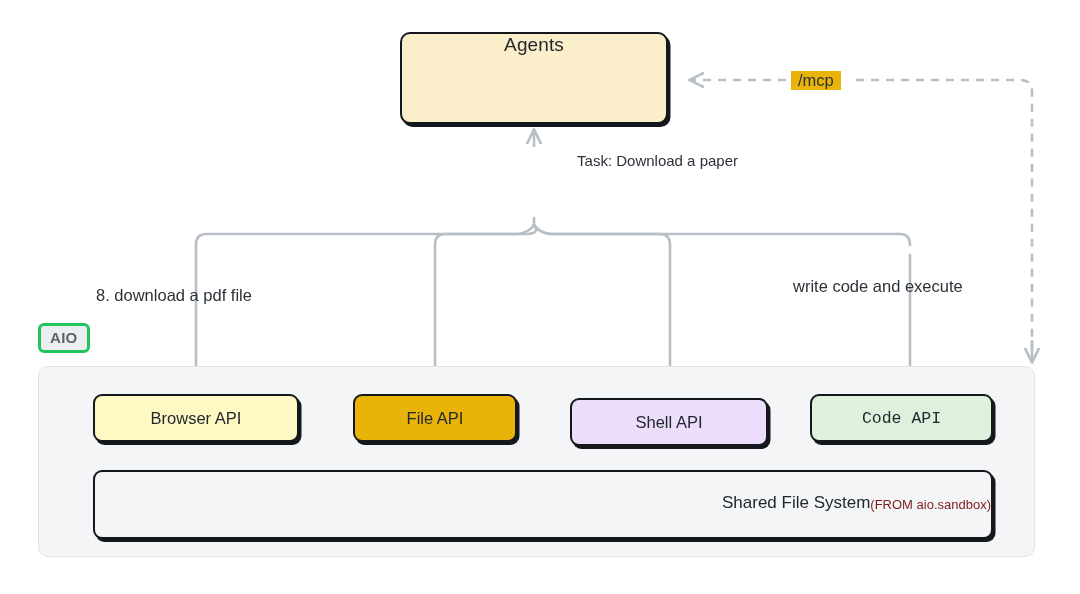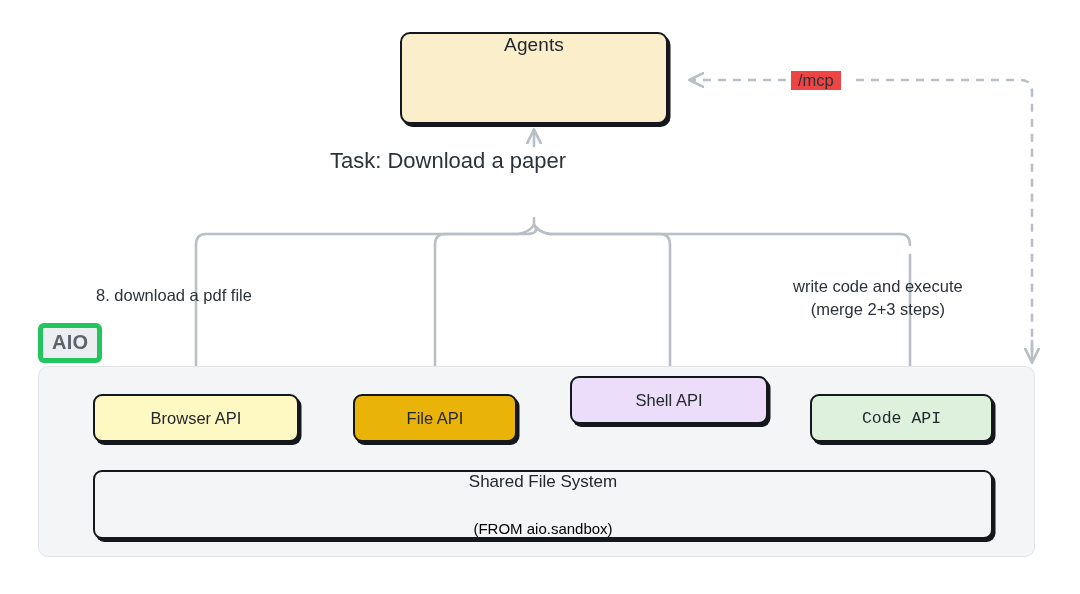--- a/index.html
+++ b/index.html
@@ -52,67 +52,67 @@
     color: #23282e;
     letter-spacing: .1px;
   }
 
   
   .task-caption {
     position: absolute;
     left: 330px;
     top: 148px;
     width: 408px;
-    text-align: left;
-    font-size: 22px;
+    text-align: right;
+    font-size: 15px;
     line-height: 25px;
     color: #2c3239;
   }
 
   
   .mcp-label {
     position: absolute;
     left: 791px;
     top: 71px;
     font-size: 16.5px;
     color: #2c3239;
-    background: #ef4444;
+    background: #eab308;
     padding: 0 7px;
   }
 
   
   .step-label {
     position: absolute;
     font-size: 16.5px;
     line-height: 22px;
     color: #2c3239;
     text-align: center;
     white-space: nowrap;
   }
   .step-1 { left: 96px;  top: 284px; }
   .step-2 { left: 337px; top: 284px; }
   .step-3 { left: 541px; top: 284px; }
   .step-4 {
     left: 793px;
     top: 275px;
-    text-align: center;
+    text-align: right;
     line-height: 23px;
   }
   .step-4 .sub { display: block; }
 
   
   .aio-badge {
     position: absolute;
     left: 38px;
     top: 323px;
     padding: 3px 9px 4px 9px;
     background: #eceef1;
-    border: 5px solid #22c55e;
+    border: 3px solid #22c55e;
     border-radius: 6px;
-    font-size: 20px;
+    font-size: 15px;
     font-weight: bold;
     color: #5c636d;
     letter-spacing: .3px;
   }
 
   
   .aio-container {
     position: absolute;
     left: 38px;
     top: 366px;
@@ -133,48 +133,48 @@
     box-shadow: 2.5px 3px 0 0 #14181c;
     display: flex;
     align-items: center;
     justify-content: center;
     box-sizing: border-box;
     font-size: 16.5px;
     color: #23282e;
   }
   .api-browser { left: 93px;  top: 394px; width: 206px; background: #fef9c3; }
   .api-file    { left: 353px; top: 394px; width: 164px; background: #eab308; }
-  .api-shell   { left: 570px; top: 376px; width: 198px; background: #ecdefb; }
+  .api-shell   { left: 570px; top: 398px; width: 198px; background: #ecdefb; }
   .api-code    { left: 810px; top: 394px; width: 183px; background: #ddf1dd; font-family: Liberation Mono, monospace; }
 
   
   .sfs-box {
     position: absolute;
     left: 93px;
     top: 470px;
     width: 900px;
     height: 69px;
     background: #f4f5f7;
     border: 2.5px solid #14181c;
     border-radius: 9px;
     box-shadow: 2.5px 3px 0 0 #14181c;
     box-sizing: border-box;
     display: flex;
-    flex-direction: column;
+    flex-direction: row;
     align-items: center;
-    justify-content: space-between;
+    justify-content: flex-end;
   }
   .sfs-box .title {
     font-size: 17px;
     color: #23282e;
     margin-bottom: 3px;
   }
   .sfs-box .subtitle {
-    font-size: 15px;
-    color: #000000;
+    font-size: 13px;
+    color: #7f1d1d;
   }
 </style>
 </head>
 <body>
 
 <div id="canvas">
 
   <svg class="wires" viewBox="0 0 1080 594" xmlns="http://www.w3.org/2000/svg">
     <defs>
       <marker id="arrowSolid" viewBox="0 0 10 10" refX="8.6" refY="5" markerWidth="6.4" markerHeight="6.4" orient="auto-start-reverse">
@@ -224,21 +224,20 @@
 
   <div class="task-caption">
     <div>Task: Download a paper</div>
   </div>
 
   <div class="mcp-label">/mcp</div>
 
   <div class="step-label step-1">8. download a pdf file</div>
   <div class="step-label step-4">
     <span>write code and execute</span>
-    <span class="sub">(merge 2+3 steps)</span>
   </div>
 
   <div class="aio-badge">AIO</div>
 
   <div class="aio-container"></div>
 
   <div class="api-box api-browser">
     <span>Browser API</span>
   </div>
   <div class="api-box api-file">

